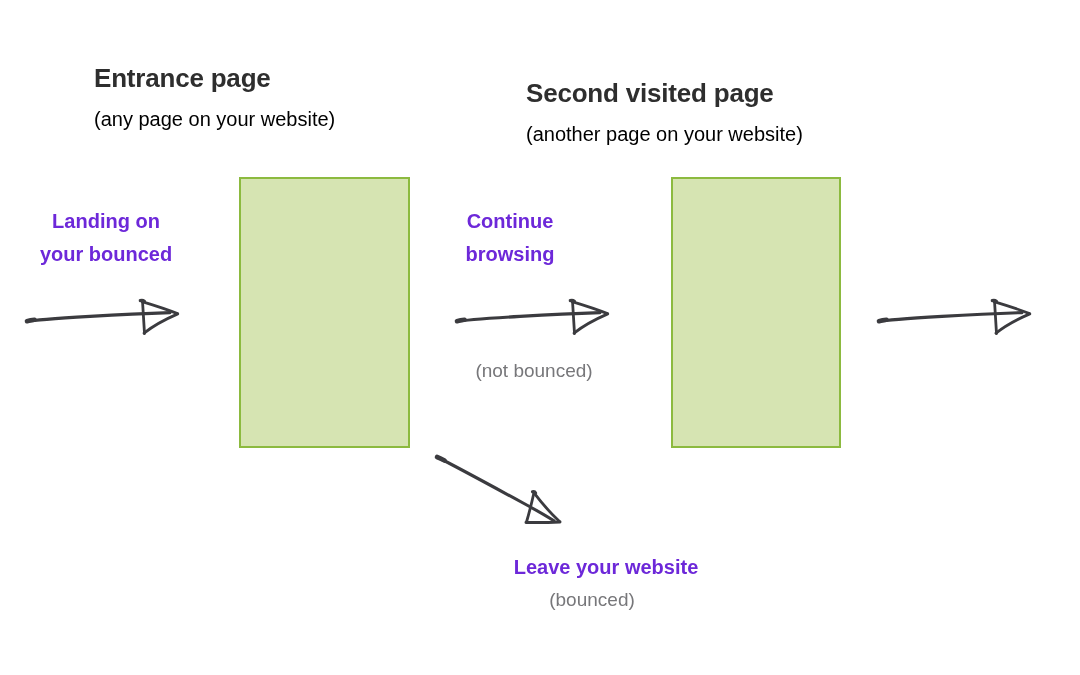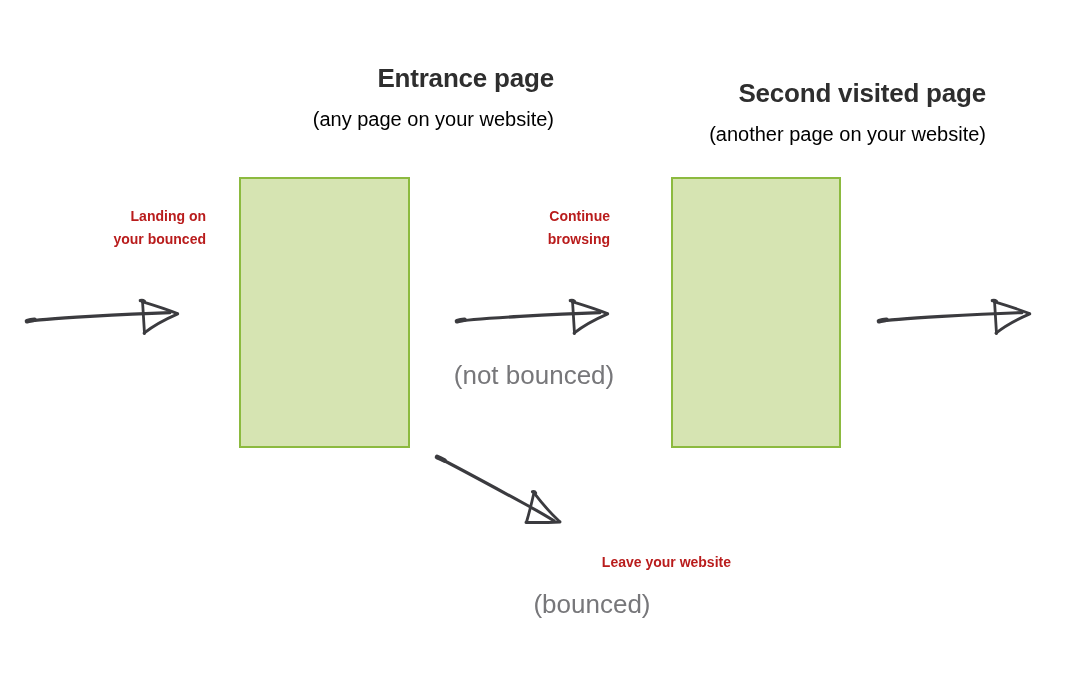--- a/index.html
+++ b/index.html
@@ -20,21 +20,21 @@
     position: absolute;
     left: 0;
     top: 0;
     width: 1080px;
     height: 675px;
   }
 
   
   .col-head {
     position: absolute;
-    text-align: right;
+    text-align: left;
     width: 460px;
   }
   .col-title {
     font-size: 26px;
     font-weight: bold;
     color: #2e2e2e;
     letter-spacing: -0.2px;
     line-height: 1.1;
     white-space: nowrap;
   }
@@ -42,31 +42,31 @@
     font-size: 20px;
     font-weight: normal;
     color: #000000;
     line-height: 1.1;
     margin-top: 15px;
     white-space: nowrap;
   }
 
   .flow-label {
     position: absolute;
-    text-align: right;
-    font-size: 14px;
+    text-align: center;
+    font-size: 20px;
     font-weight: bold;
-    color: #b91c1c;
+    color: #6d28d9;
     line-height: 1.65;
     white-space: nowrap;
   }
   .flow-sub {
     position: absolute;
     text-align: center;
-    font-size: 26px;
+    font-size: 19px;
     font-weight: normal;
     color: #77777a;
     line-height: 1.3;
     white-space: nowrap;
   }
 
   
   .page-box {
     position: absolute;
     background: #d6e4b2;

